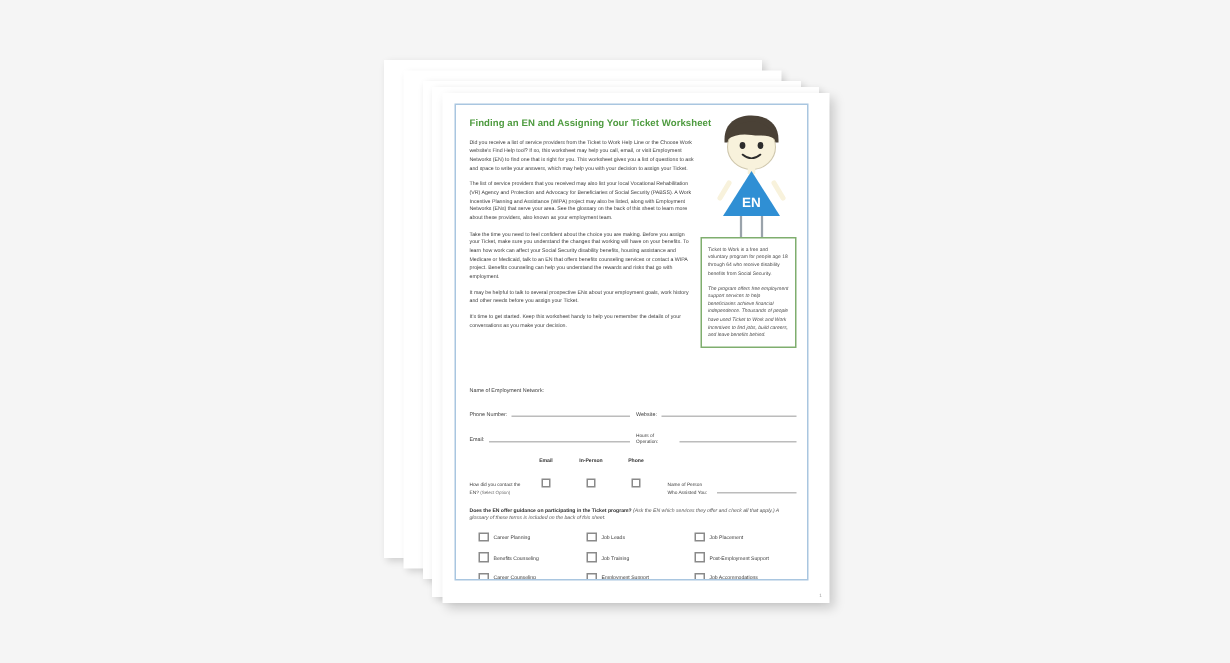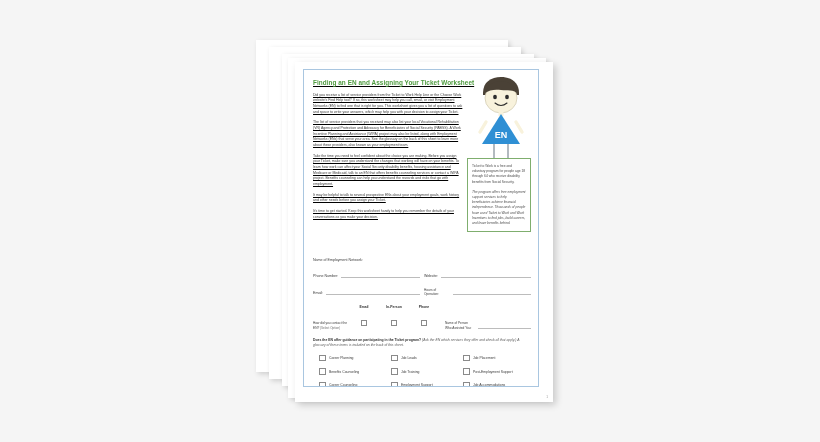--- a/index.html
+++ b/index.html
@@ -47,21 +47,20 @@
   .page-card {
     position: absolute;
     left: 8px; top: 7px;
     width: 236px;
     height: 318px;
     border: 1px solid #a9c6e0;
     background: #ffffff;
     box-sizing: border-box;
     padding: 8px 9px 0 9px;
     overflow: hidden;
-    text-decoration: underline;
   }
 
   .doc-title {
     color: #4e9b3f;
     font-size: 6.4px;
     font-weight: bold;
     letter-spacing: 0.05px;
     margin: 1px 0 6px 0;
     line-height: 1.2;
   }

